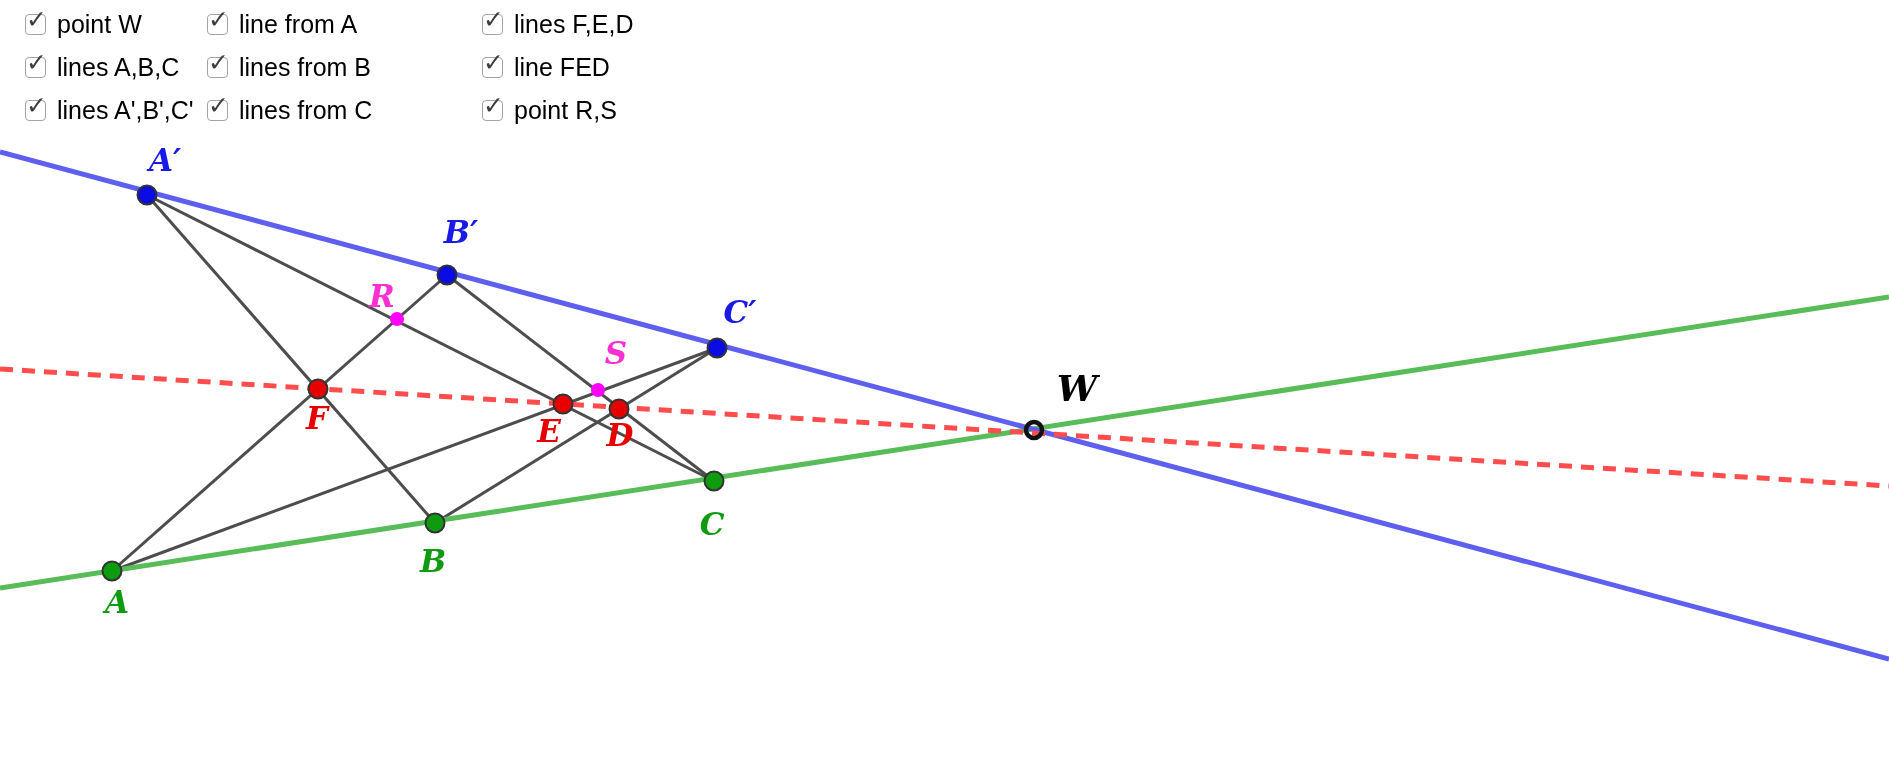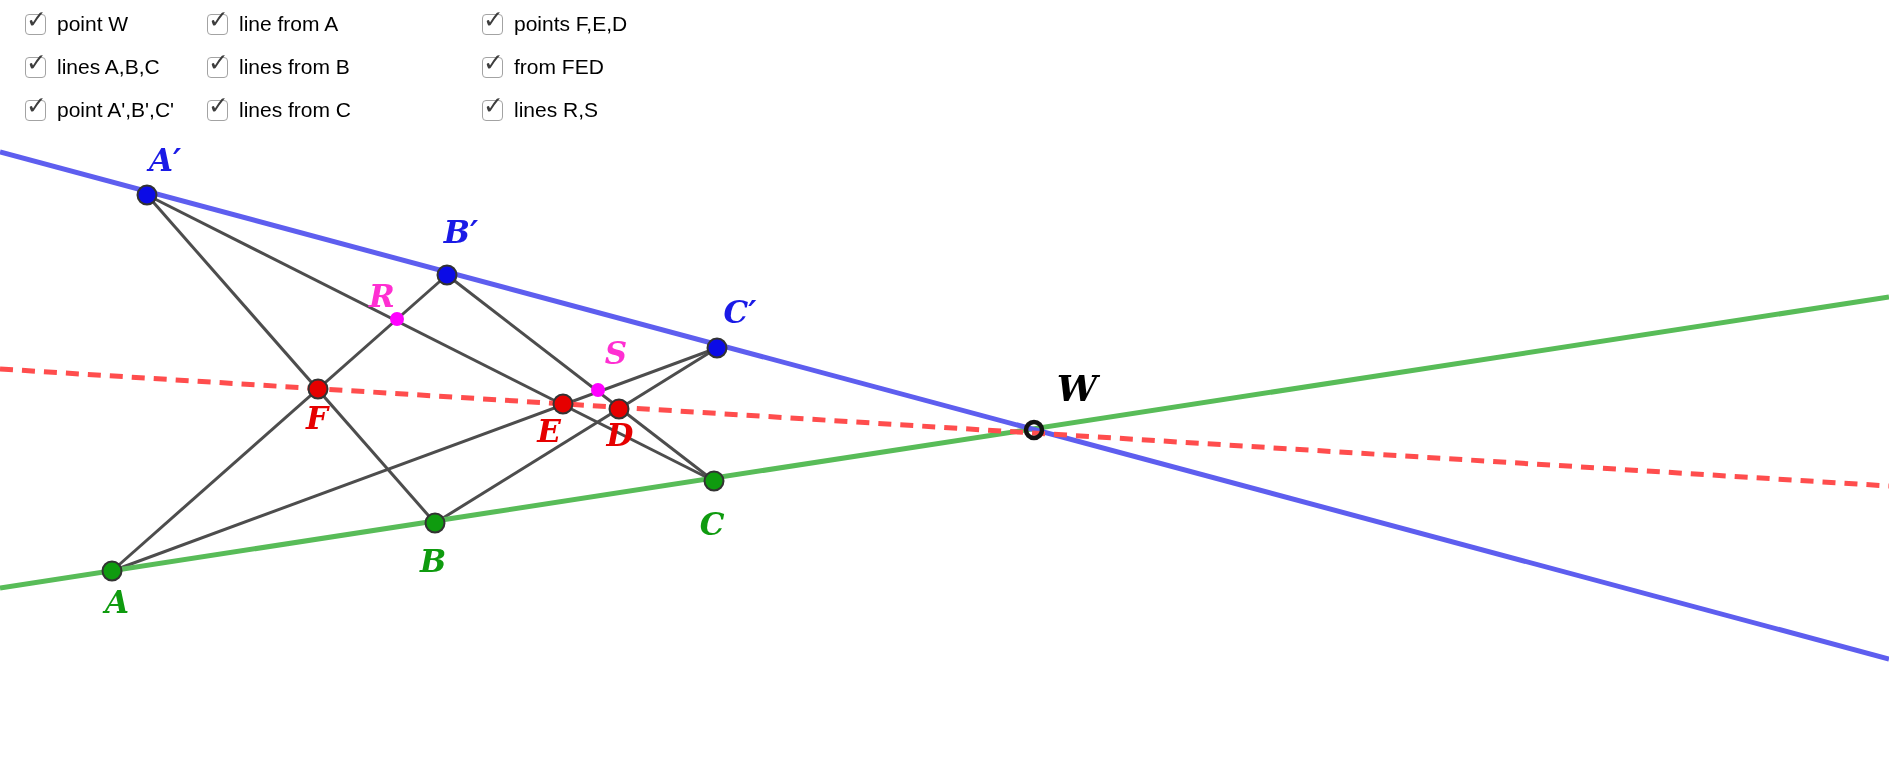--- a/index.html
+++ b/index.html
@@ -6,21 +6,21 @@
   .stage{position:relative;width:1889px;height:775px;background:#ffffff;overflow:hidden;
          font-family:"Liberation Sans",sans-serif;}
   #geo{position:absolute;left:0;top:0;}
   #geo text{font-family:"DejaVu Serif","Liberation Serif",serif;font-style:italic;font-weight:bold;}
   .cb-col{position:absolute;top:13px;display:flex;flex-direction:column;gap:21px;}
   .cb-row{display:flex;align-items:center;height:22px;cursor:pointer;}
   .cb-box{position:relative;width:19px;height:19px;min-width:19px;background:#fff;
           border:1.5px solid #a3a3a3;border-radius:4px;}
   .cb-check{position:absolute;left:0px;top:-8px;font-size:25px;line-height:1;color:#3d3d3d;
             font-weight:bold;font-family:"DejaVu Sans",sans-serif;}
-  .cb-label{margin-left:11px;font-size:21px;color:#000;white-space:nowrap;}
+  .cb-label{margin-left:11px;font-size:25px;color:#000;white-space:nowrap;}
 </style>
 </head>
 <body>
 
 <div class="stage">
   <svg id="geo" width="1889" height="775" viewBox="0 0 1889 775">
       <line x1="112" y1="571" x2="447" y2="275" stroke="#4d4d4d" stroke-width="3"></line>
       <line x1="112" y1="571" x2="717" y2="348" stroke="#4d4d4d" stroke-width="3"></line>
       <line x1="435" y1="523" x2="147" y2="195" stroke="#4d4d4d" stroke-width="3"></line>
       <line x1="435" y1="523" x2="717" y2="348" stroke="#4d4d4d" stroke-width="3"></line>
@@ -65,21 +65,21 @@
         <div class="cb-row">
           <span class="cb-box">
             <span class="cb-check">✓</span>
           </span>
           <span class="cb-label">lines A,B,C</span>
         </div>
         <div class="cb-row">
           <span class="cb-box">
             <span class="cb-check">✓</span>
           </span>
-          <span class="cb-label">point A',B',C'</span>
+          <span class="cb-label">lines A',B',C'</span>
         </div>
       </div>
       <div class="cb-col" style="left: 207px;">
         <div class="cb-row">
           <span class="cb-box">
             <span class="cb-check">✓</span>
           </span>
           <span class="cb-label">line from A</span>
         </div>
         <div class="cb-row">
@@ -93,29 +93,29 @@
             <span class="cb-check">✓</span>
           </span>
           <span class="cb-label">lines from C</span>
         </div>
       </div>
       <div class="cb-col" style="left: 482px;">
         <div class="cb-row">
           <span class="cb-box">
             <span class="cb-check">✓</span>
           </span>
-          <span class="cb-label">points F,E,D</span>
+          <span class="cb-label">lines F,E,D</span>
         </div>
         <div class="cb-row">
           <span class="cb-box">
             <span class="cb-check">✓</span>
           </span>
-          <span class="cb-label">from FED</span>
+          <span class="cb-label">line FED</span>
         </div>
         <div class="cb-row">
           <span class="cb-box">
             <span class="cb-check">✓</span>
           </span>
-          <span class="cb-label">lines R,S</span>
+          <span class="cb-label">point R,S</span>
         </div>
       </div>
     </div>
 </div>
 
 </body></html>

